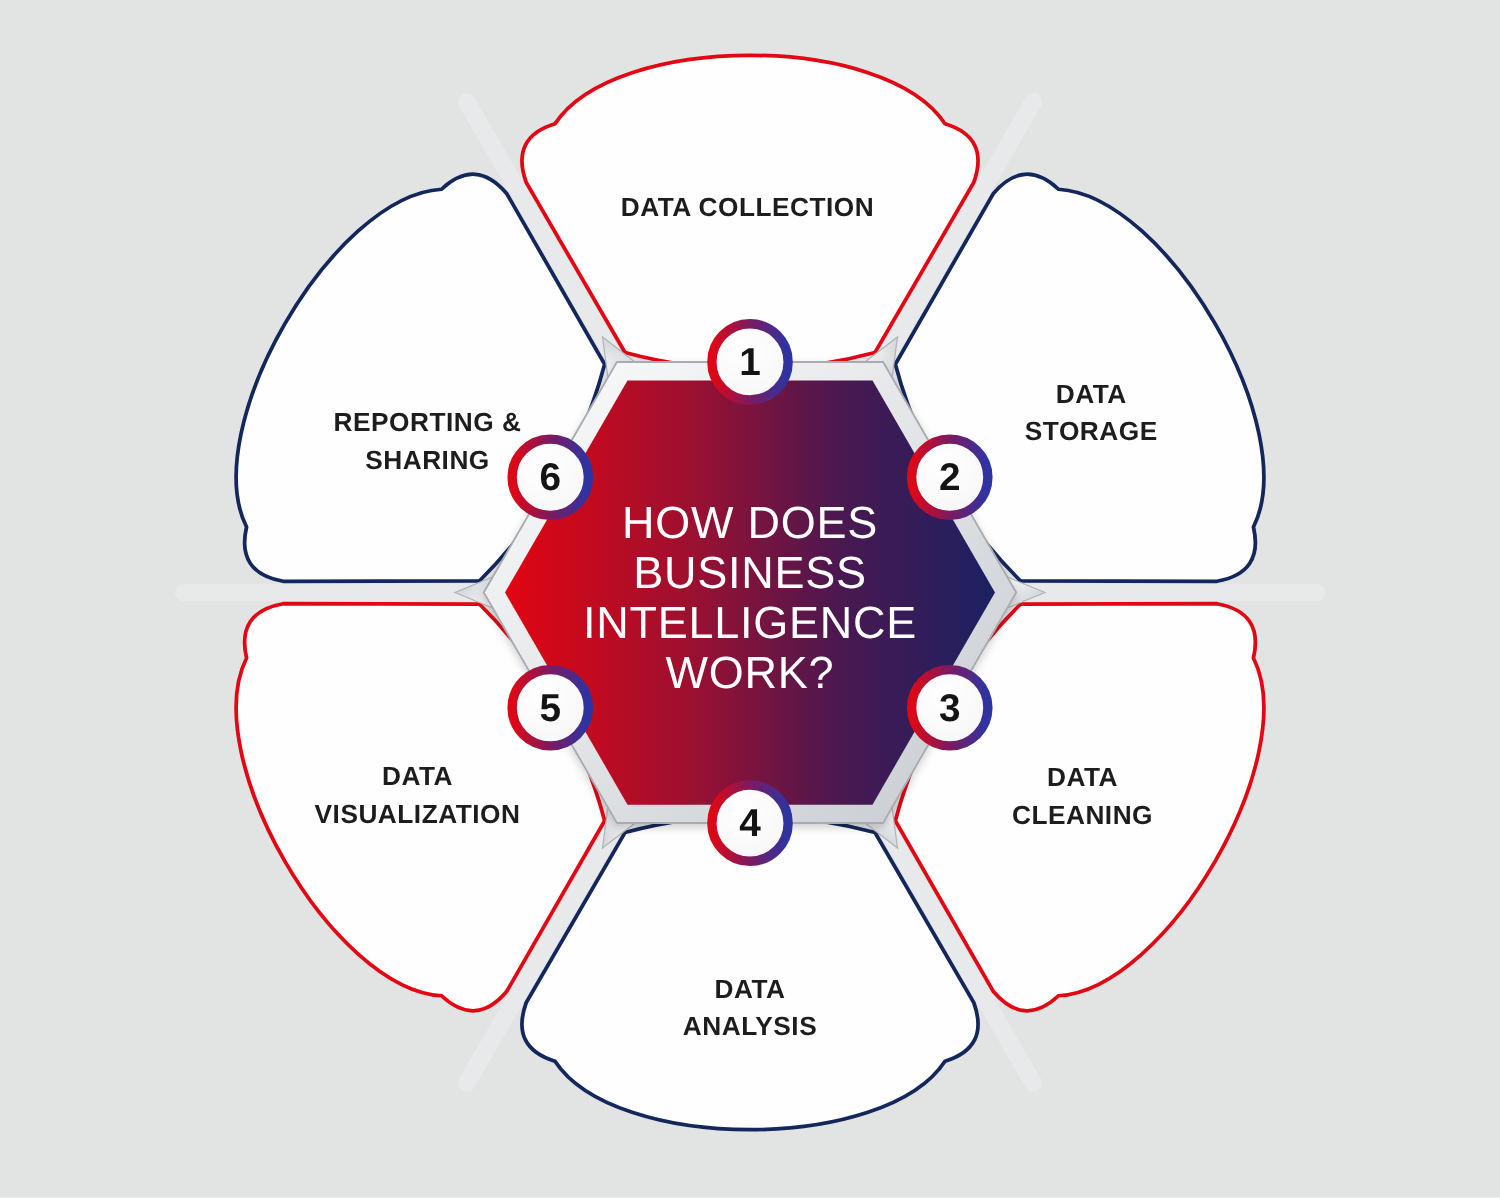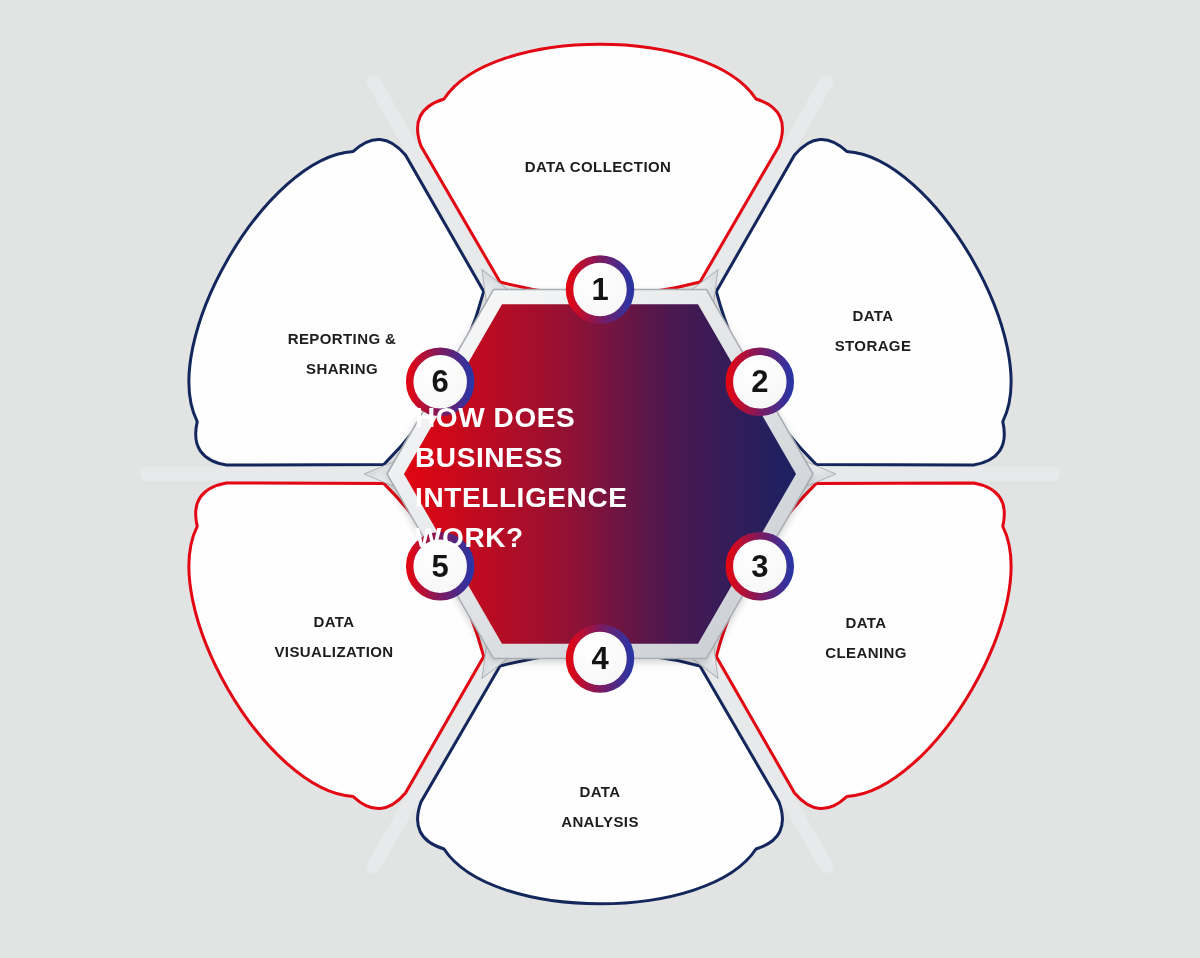--- a/index.html
+++ b/index.html
@@ -10,39 +10,40 @@
     background: #e2e3e3;
     overflow: hidden;
     font-family: "Liberation Sans", sans-serif;
   }
   #diagram-svg { position: absolute; left: 0; top: 0; }
   .petal-label {
     position: absolute;
     transform: translate(-50%, -50%);
     text-align: center;
     font-weight: bold;
-    font-size: 15px;
+    font-size: 21px;
     line-height: 30px;
     letter-spacing: 0.4px;
     color: #1d1d1d;
     white-space: pre-line;
   }
   .lbl-collection    { left: 598px; top: 167px; width: 320px; }
   .lbl-storage       { left: 873px; top: 331px; width: 260px; }
   .lbl-cleaning      { left: 866px; top: 638px; width: 260px; }
   .lbl-analysis      { left: 600px; top: 807px; width: 260px; }
   .lbl-visualization { left: 334px; top: 637px; width: 280px; }
   .lbl-reporting     { left: 342px; top: 329px; width: 280px; margin-top: 25px; }
   .center-title {
     position: absolute;
     left: 600px; top: 478px;
     transform: translate(-50%, -50%);
     width: 370px;
-    font-weight: bold;
-    font-size: 28px;
+    text-align: center;
+    font-weight: normal;
+    font-size: 36px;
     line-height: 40px;
     letter-spacing: 0.6px;
     color: #ffffff;
     white-space: pre-line;
   }
   .step-num {
     font-family: "Liberation Sans", sans-serif;
     font-weight: bold;
     font-size: 31px;
     fill: #141414;

